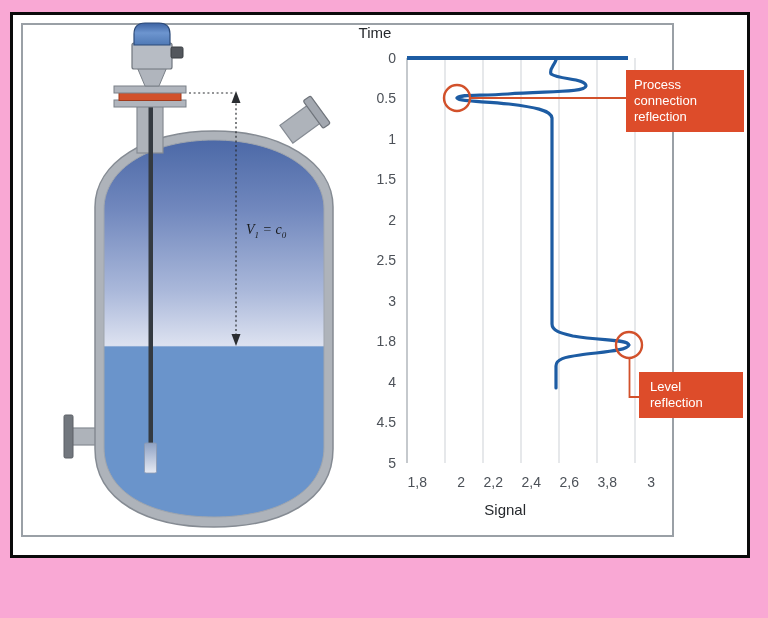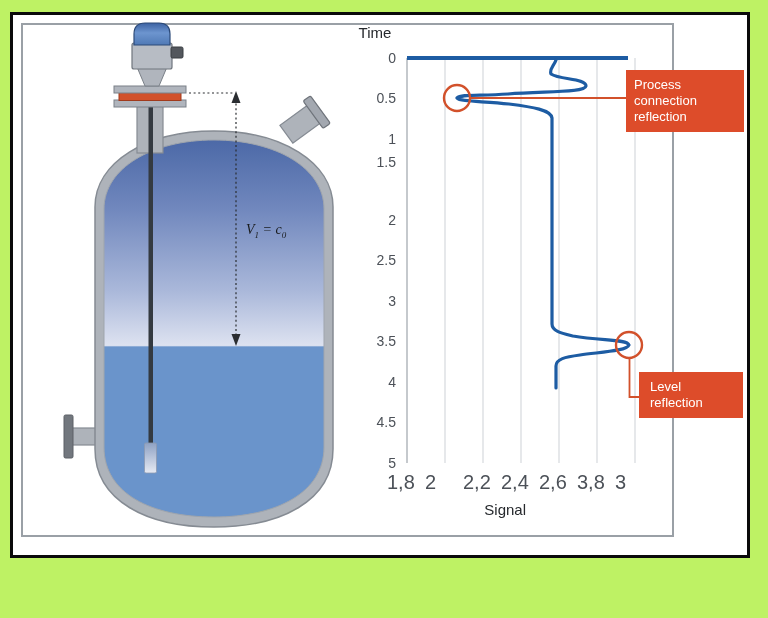--- a/index.html
+++ b/index.html
@@ -1,27 +1,27 @@
 <!DOCTYPE html>
 <html><head>
 <meta charset="utf-8">
 <style>
   html,body{margin:0;padding:0;background:#ffffff;}
-  .stage{position:relative;width:768px;height:618px;background:#bef264;overflow:hidden;
+  .stage{position:relative;width:768px;height:618px;background:#f9a8d4;overflow:hidden;
          font-family:"Liberation Sans",sans-serif;text-decoration:underline;}
   .outer-frame{position:absolute;left:10px;top:12px;width:734px;height:540px;
                border:3px solid #0a0a0a;background:#fff;}
   .inner-panel{position:absolute;left:21px;top:23px;width:649px;height:510px;
                border:2px solid #9aa0a6;background:#fff;}
   .diagram-svg{position:absolute;left:0;top:0;}
   .axis-title{position:absolute;color:#26292d;font-size:15px;text-align:center;}
   .ytick{position:absolute;left:352px;width:44px;text-align:right;color:#4c5158;
          font-size:14px;line-height:16px;}
-  .xtick{position:absolute;top:474px;width:40px;text-align:left;color:#4c5158;
-         font-size:20px;line-height:17px;}
+  .xtick{position:absolute;top:474px;width:40px;text-align:right;color:#4c5158;
+         font-size:14px;line-height:17px;}
   .formula{position:absolute;left:246px;top:222px;font-family:"Liberation Serif",serif;
            font-style:italic;font-size:14px;color:#1a1c1e;white-space:nowrap;}
   .formula sub{font-size:9px;}
   .callout{position:absolute;background:#dd4c2a;color:#ffffff;font-size:13px;
            line-height:16px;box-sizing:border-box;}
   .callout-process{left:626px;top:70px;width:118px;height:62px;padding:7px 2px 0 8px;}
   .callout-level{left:639px;top:372px;width:104px;height:46px;padding:7px 10px 0 11px;}
   .caption{position:absolute;left:36px;top:574px;font-family:"Liberation Serif",serif;
            font-size:20px;color:#000;}
 </style>
@@ -114,25 +114,25 @@
     <circle cx="629" cy="345" r="13" fill="none" stroke="#d2512b" stroke-width="2.4"></circle>
     <line x1="470" y1="98" x2="626" y2="98" stroke="#d2512b" stroke-width="1.8"></line>
     <path d="M 629.5 358 L 629.5 397 L 639 397" fill="none" stroke="#d2512b" stroke-width="1.8"></path>
   </svg>
 
   <div class="axis-title" style="left:345px;top:24px;width:60px;">Time</div>
 
   <span class="ytick" style="top:50px;">0</span>
   <span class="ytick" style="top:90px;">0.5</span>
   <span class="ytick" style="top:131px;">1</span>
-  <span class="ytick" style="top:154px;">1.5</span>
+  <span class="ytick" style="top:171px;">1.5</span>
   <span class="ytick" style="top:212px;">2</span>
   <span class="ytick" style="top:252px;">2.5</span>
   <span class="ytick" style="top:293px;">3</span>
-  <span class="ytick" style="top:333px;">3.5</span>
+  <span class="ytick" style="top:333px;">1.8</span>
   <span class="ytick" style="top:374px;">4</span>
   <span class="ytick" style="top:414px;">4.5</span>
   <span class="ytick" style="top:455px;">5</span>
 
   <span class="xtick" style="left:387px;">1,8</span>
   <span class="xtick" style="left:425px;">2</span>
   <span class="xtick" style="left:463px;">2,2</span>
   <span class="xtick" style="left:501px;">2,4</span>
   <span class="xtick" style="left:539px;">2,6</span>
   <span class="xtick" style="left:577px;">3,8</span>

